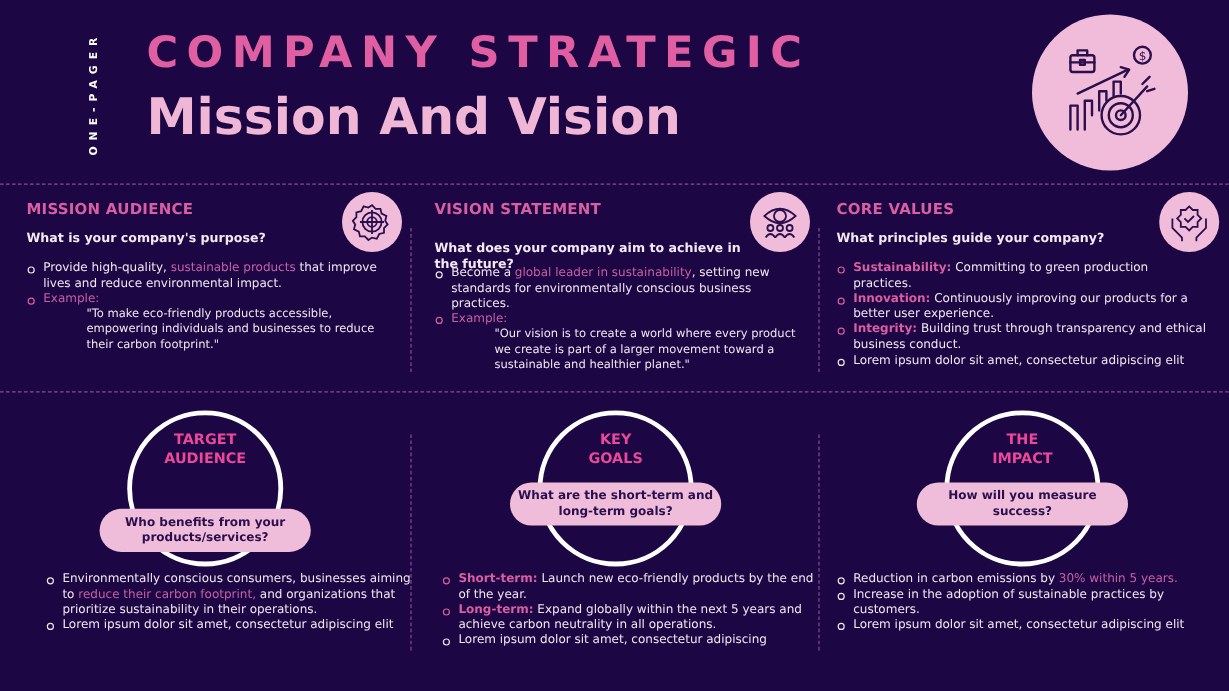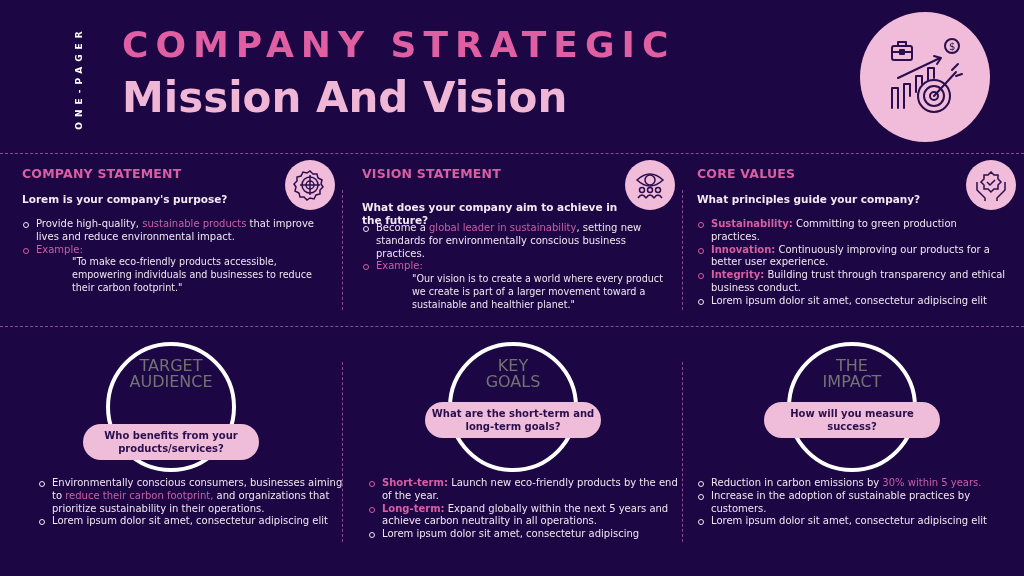--- a/index.html
+++ b/index.html
@@ -62,21 +62,21 @@
   .small-icon {
     position: absolute; width: 50px; height: 50px; border-radius: 50%;
     background: #f0bcd9; display: flex; align-items: center; justify-content: center;
   }
   .ring {
     position: absolute; width: 130px; height: 130px; border-radius: 50%;
     border: 4px solid #ffffff;
   }
   .ring-title {
     position: absolute; width: 130px; text-align: center;
-    font-size: 16px; font-weight: normal; color: #737373; line-height: 16px;
+    font-size: 12px; font-weight: bold; color: #ec4899; line-height: 16px;
   }
   .pill {
     position: absolute; width: 176px; height: 36px; border-radius: 18px;
     background: #efbdd9; color: #2a0e4e; font-size: 10px; font-weight: bold;
     display: flex; align-items: center; justify-content: center; text-align: center; line-height: 13px;
   }
   .bottom-list { position: absolute; }
   .bottom-list ul.bullets { margin-top: 0; }
 </style>
 </head>
@@ -111,22 +111,22 @@
 </div>
 
 <div class="hdivider" style="top:153px;"></div>
 <div class="hdivider" style="top:326px;"></div>
 <div class="vdivider" style="left:342px; top:190px; height:120px;"></div>
 <div class="vdivider" style="left:682px; top:190px; height:120px;"></div>
 <div class="vdivider" style="left:342px; top:362px; height:180px;"></div>
 <div class="vdivider" style="left:682px; top:362px; height:180px;"></div>
 
 <div class="section" style="left:22px; top:166px; width:310px;">
-  <div class="sec-title">COMPANY STATEMENT</div>
-  <div class="sec-q">Lorem is your company's purpose?</div>
+  <div class="sec-title">MISSION AUDIENCE</div>
+  <div class="sec-q">What is your company's purpose?</div>
   <ul class="bullets">
     <li>
       <span>Provide high-quality, </span><span class="hl">sustainable products</span><span> that improve lives and reduce environmental impact.</span>
     </li>
     <li class="pink"><span class="hl">Example:</span></li>
   </ul>
   <div class="quote">"To make eco-friendly products accessible, empowering individuals and businesses to reduce their carbon footprint."</div>
 </div>
 <div class="small-icon" style="left:285px; top:160px;">
   <svg width="34" height="34" viewBox="0 0 34 34" fill="none" stroke="#2a0e4e" stroke-width="1.5">

